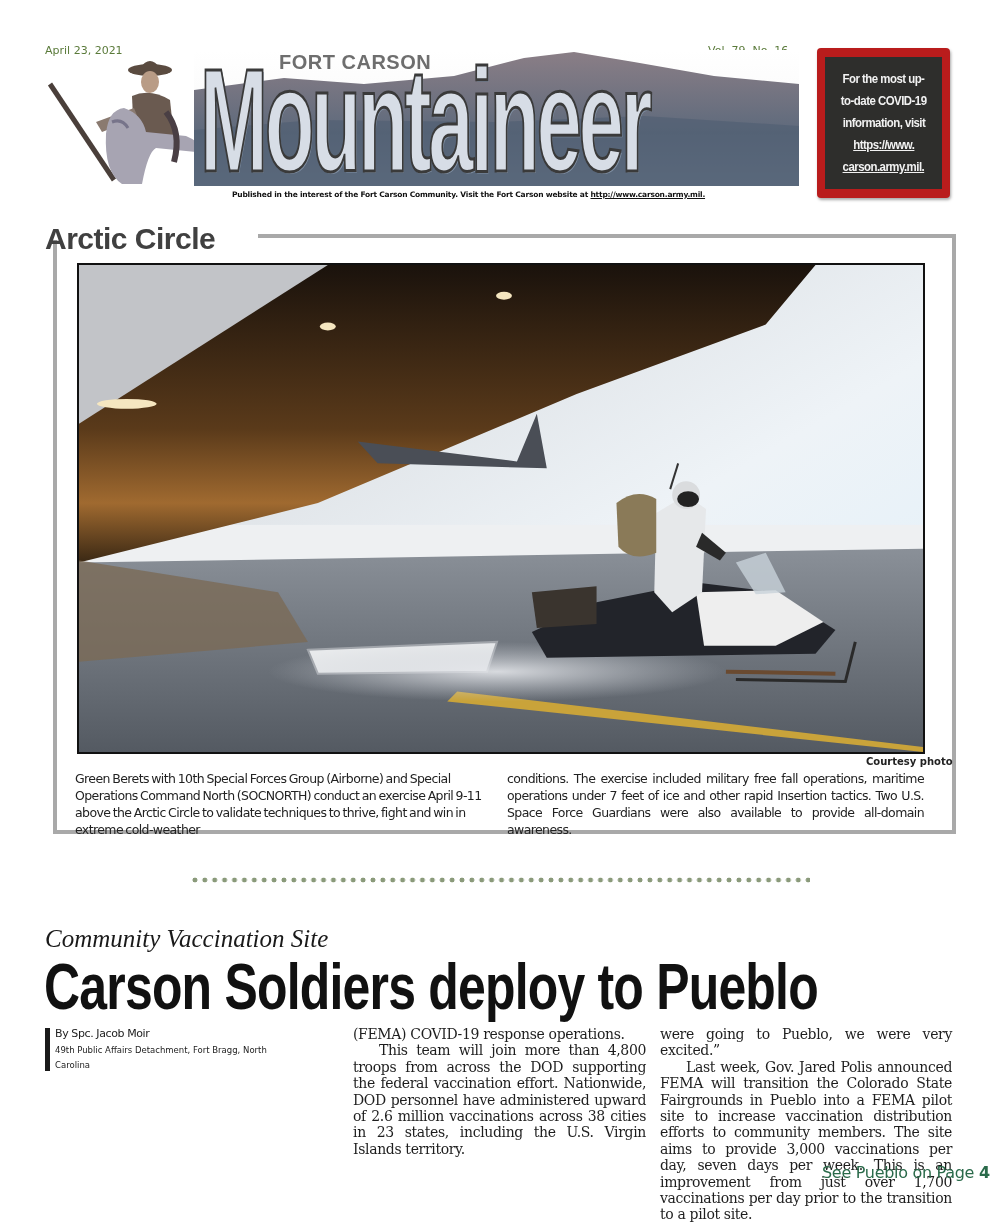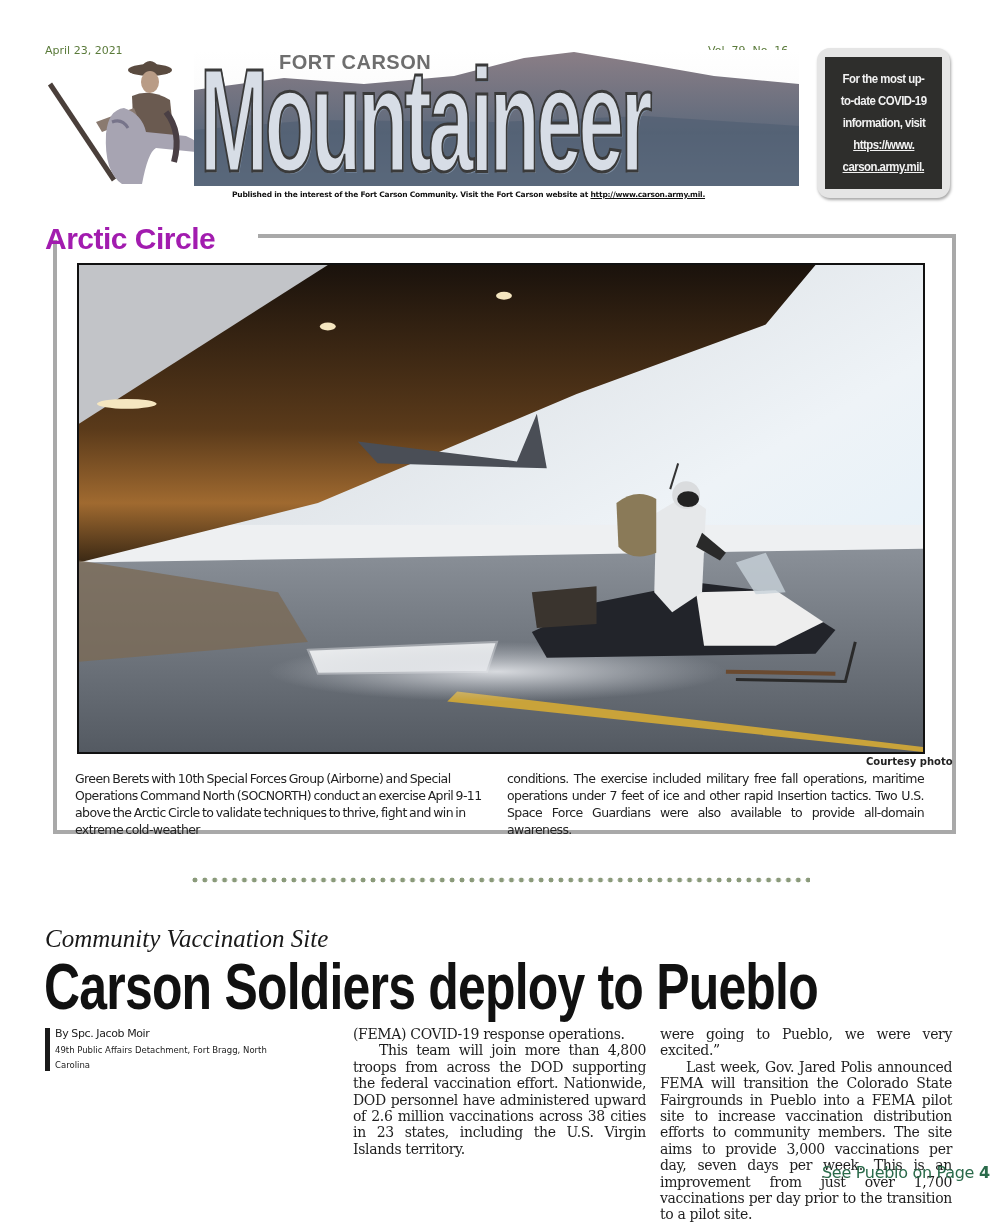--- a/index.html
+++ b/index.html
@@ -13,27 +13,27 @@
   .rider { position: absolute; left: 46px; top: 52px; width: 170px; height: 134px; }
 
   .nameplate { position: absolute; left: 194px; top: 50px; width: 605px; height: 136px; overflow: hidden; }
   .nameplate .mountains { position: absolute; left: 0; top: 0; width: 605px; height: 136px; }
   .nameplate .kicker { position: absolute; left: 85px; top: 1px; font-size: 20px; font-weight: bold; color: #6e6e6e; letter-spacing: 0.5px; font-family: "Liberation Sans", sans-serif; }
   .nameplate .title { position: absolute; left: 6px; top: 6px; font-family: "Liberation Sans", sans-serif; font-weight: bold; font-size: 146px; line-height: 130px; letter-spacing: -6px; transform: scaleX(0.56); transform-origin: left top; color: #d7dde6; -webkit-text-stroke: 3px #3a3a3a; text-shadow: 2px 2px 0 #8090a4; white-space: nowrap; }
 
   .tagline { position: absolute; left: 210px; top: 190px; font-size: 7.5px; font-weight: bold; color: #111; font-family: "DejaVu Sans", sans-serif; letter-spacing: -0.2px; white-space: nowrap; padding-left: 22px; }
   .tagline a { color: #111; text-decoration: underline; }
 
-  .covid-board { position: absolute; left: 817px; top: 48px; width: 133px; height: 150px; background: #e5e5e5; border-radius: 13px; box-shadow: 1px 2px 3px rgba(0,0,0,0.35); padding: 9px 8px; }
+  .covid-board { position: absolute; left: 817px; top: 48px; width: 133px; height: 150px; background: #b91c1c; border-radius: 4px; box-shadow: 1px 2px 3px rgba(0,0,0,0.35); padding: 9px 8px; }
   .covid-board .slate { width: 100%; height: 100%; background: #2e2e2c; display: flex; flex-direction: column; align-items: center; justify-content: center; padding: 4px; }
   .covid-board .line { color: #f2f2f2; font-family: "Liberation Sans", sans-serif; font-weight: bold; font-size: 13px; line-height: 22px; letter-spacing: -0.6px; transform: scaleX(0.88); white-space: nowrap; }
   .covid-board .line.u { text-decoration: underline; }
 
   
-  .section-head { position: absolute; left: 45px; top: 222px; font-size: 30px; font-weight: bold; color: #a21caf; font-family: "Liberation Sans", sans-serif; letter-spacing: -0.5px; }
+  .section-head { position: absolute; left: 45px; top: 222px; font-size: 30px; font-weight: bold; color: #404040; font-family: "Liberation Sans", sans-serif; letter-spacing: -0.5px; }
   .frame { position: absolute; left: 53px; top: 234px; width: 903px; height: 600px; border: 4px solid #a9a9a9; border-top-color: #a9a9a9; }
   .frame-mask { position: absolute; left: 40px; top: 228px; width: 218px; height: 12px; background: #fff; }
 
   .photo { position: absolute; left: 77px; top: 263px; width: 848px; height: 491px; border: 2px solid #111; overflow: hidden; background: #c9ccd0; }
   .photo svg { display: block; width: 100%; height: 100%; }
   .credit { position: absolute; left: 866px; top: 756px; font-size: 10px; font-weight: bold; color: #222; font-family: "DejaVu Sans", sans-serif; }
 
   .caption { position: absolute; top: 770px; font-size: 12.5px; line-height: 17px; color: #222; font-family: "DejaVu Sans", sans-serif; letter-spacing: -0.6px; word-spacing: -1px; }
   .caption.c1 { left: 75px; width: 420px; text-align: left; }
   .caption.c2 { left: 507px; width: 417px; text-align: justify; }

